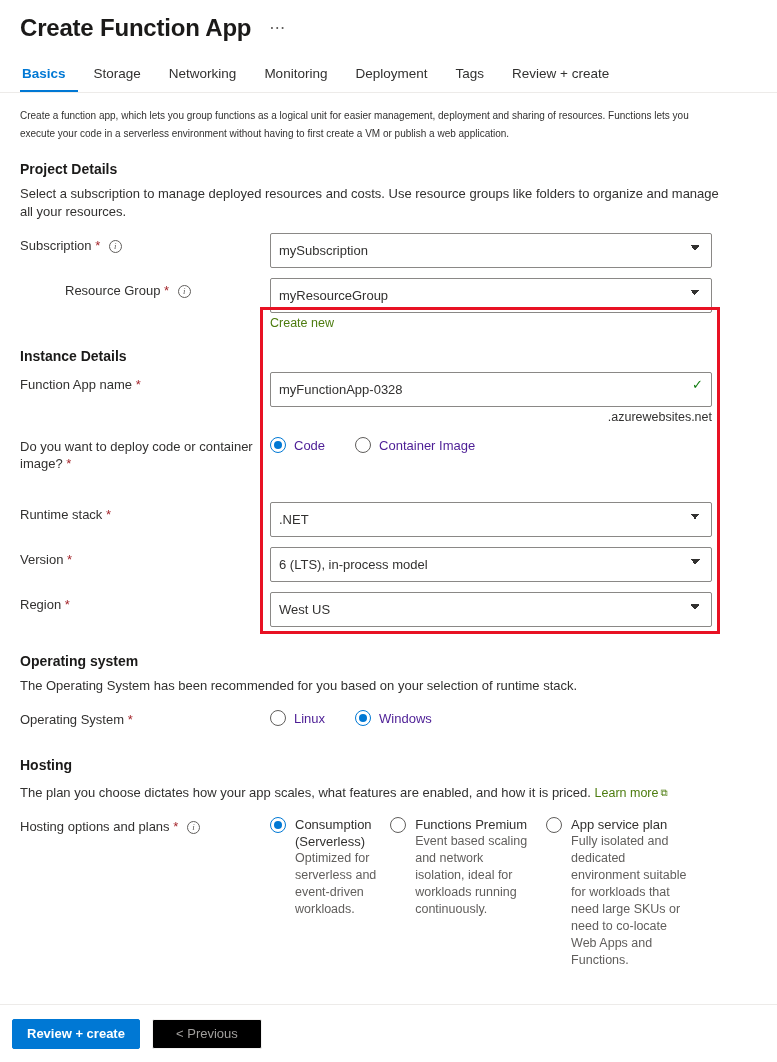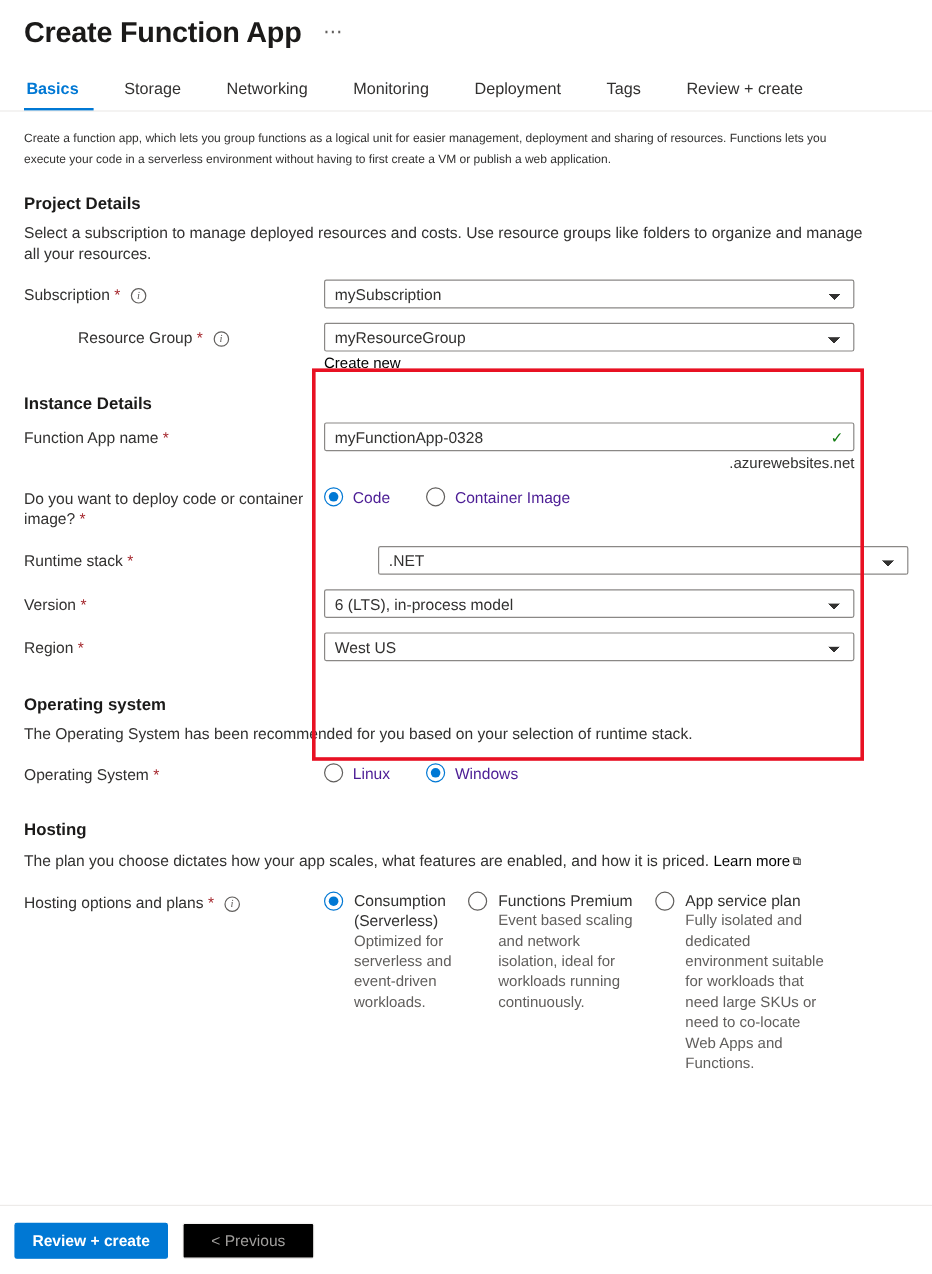--- a/index.html
+++ b/index.html
@@ -34,21 +34,21 @@
     line-height: 10px;
     padding: 4px 6px;
     cursor: pointer;
     user-select: none;
   }
 
   
   .tabs {
     display: flex;
     align-items: flex-end;
-    gap: 14px;
+    gap: 4px;
     padding: 18px 20px 0 20px;
     border-bottom: 1px solid #edebe9;
     margin-bottom: 0;
   }
   .tab {
     font-size: 13.5px;
     color: #323130;
     padding: 6px 12px 9px 12px;
     cursor: pointer;
     white-space: nowrap;
@@ -115,21 +115,21 @@
     margin-left: 5px;
     vertical-align: 1px;
     font-style: italic;
     font-family: "Liberation Serif", serif;
     cursor: pointer;
   }
   .field { flex: 1 1 auto; max-width: 442px; }
 
   select, input[type=text] {
     width: 442px;
-    height: 24px;
+    height: 35px;
     border: 1px solid #8a8886;
     border-radius: 2px;
     padding: 2px 8px;
     font-family: "Liberation Sans", sans-serif;
     font-size: 13px;
     color: #323130;
     background: #ffffff;
     outline: none;
   }
   select {
@@ -146,21 +146,21 @@
   }
   .input-wrap { position: relative; width: 442px; }
   .valid-check {
     position: absolute;
     right: 9px; top: 5px;
     color: #107c10;
     font-size: 13px;
     pointer-events: none;
   }
   .link {
-    color: #000000;
+    color: #4d7c0f;
     font-size: 12.5px;
     text-decoration: none;
     cursor: pointer;
     display: inline-block;
     margin-top: 3px;
   }
   .suffix {
     width: 442px;
     text-align: right;
     font-size: 12.5px;
@@ -328,21 +328,21 @@
           <span class="radio-label">Code</span>
         </div>
         <div class="radio-opt">
           <span class="radio"></span>
           <span class="radio-label">Container Image</span>
         </div>
       </div>
     </div>
   </div>
 
-  <div class="row" style="margin-top:14px;justify-content:space-between;">
+  <div class="row" style="margin-top:30px;">
     <div class="label">
       <span>Runtime stack</span>
       <span class="req">*</span>
     </div>
     <div class="field">
       <select>
         <option>.NET</option>
       </select>
     </div>
   </div>

